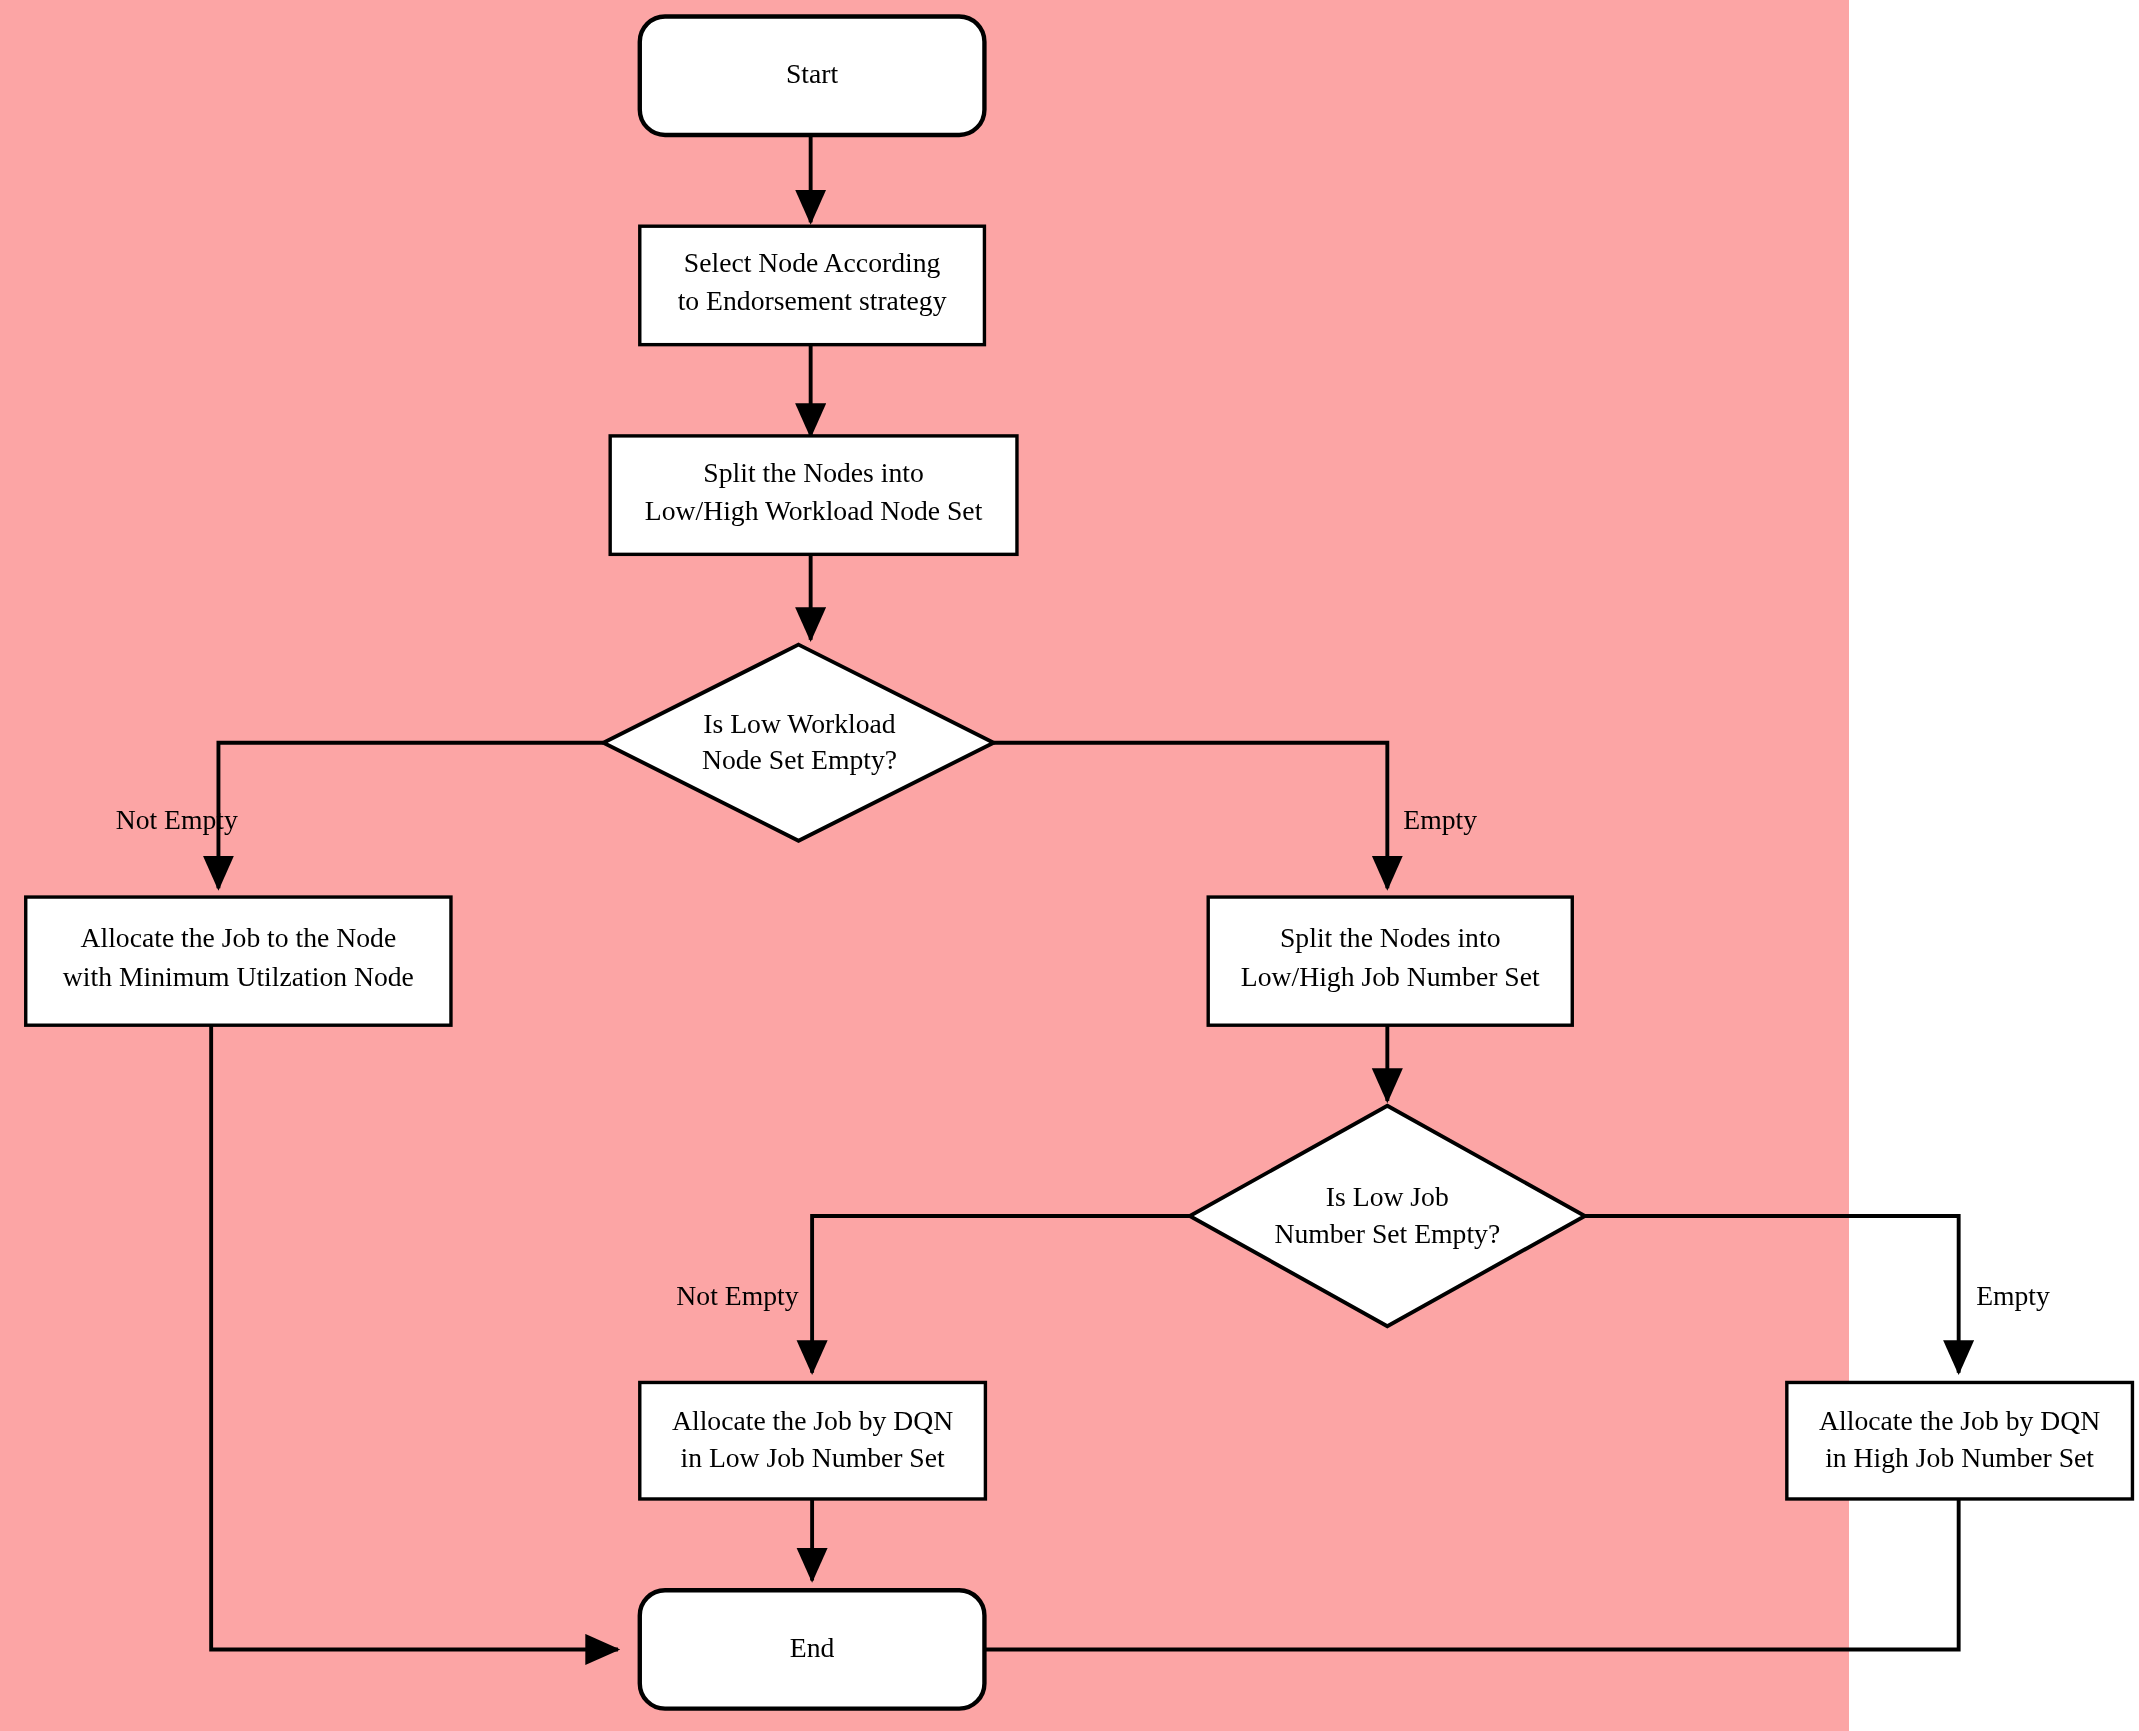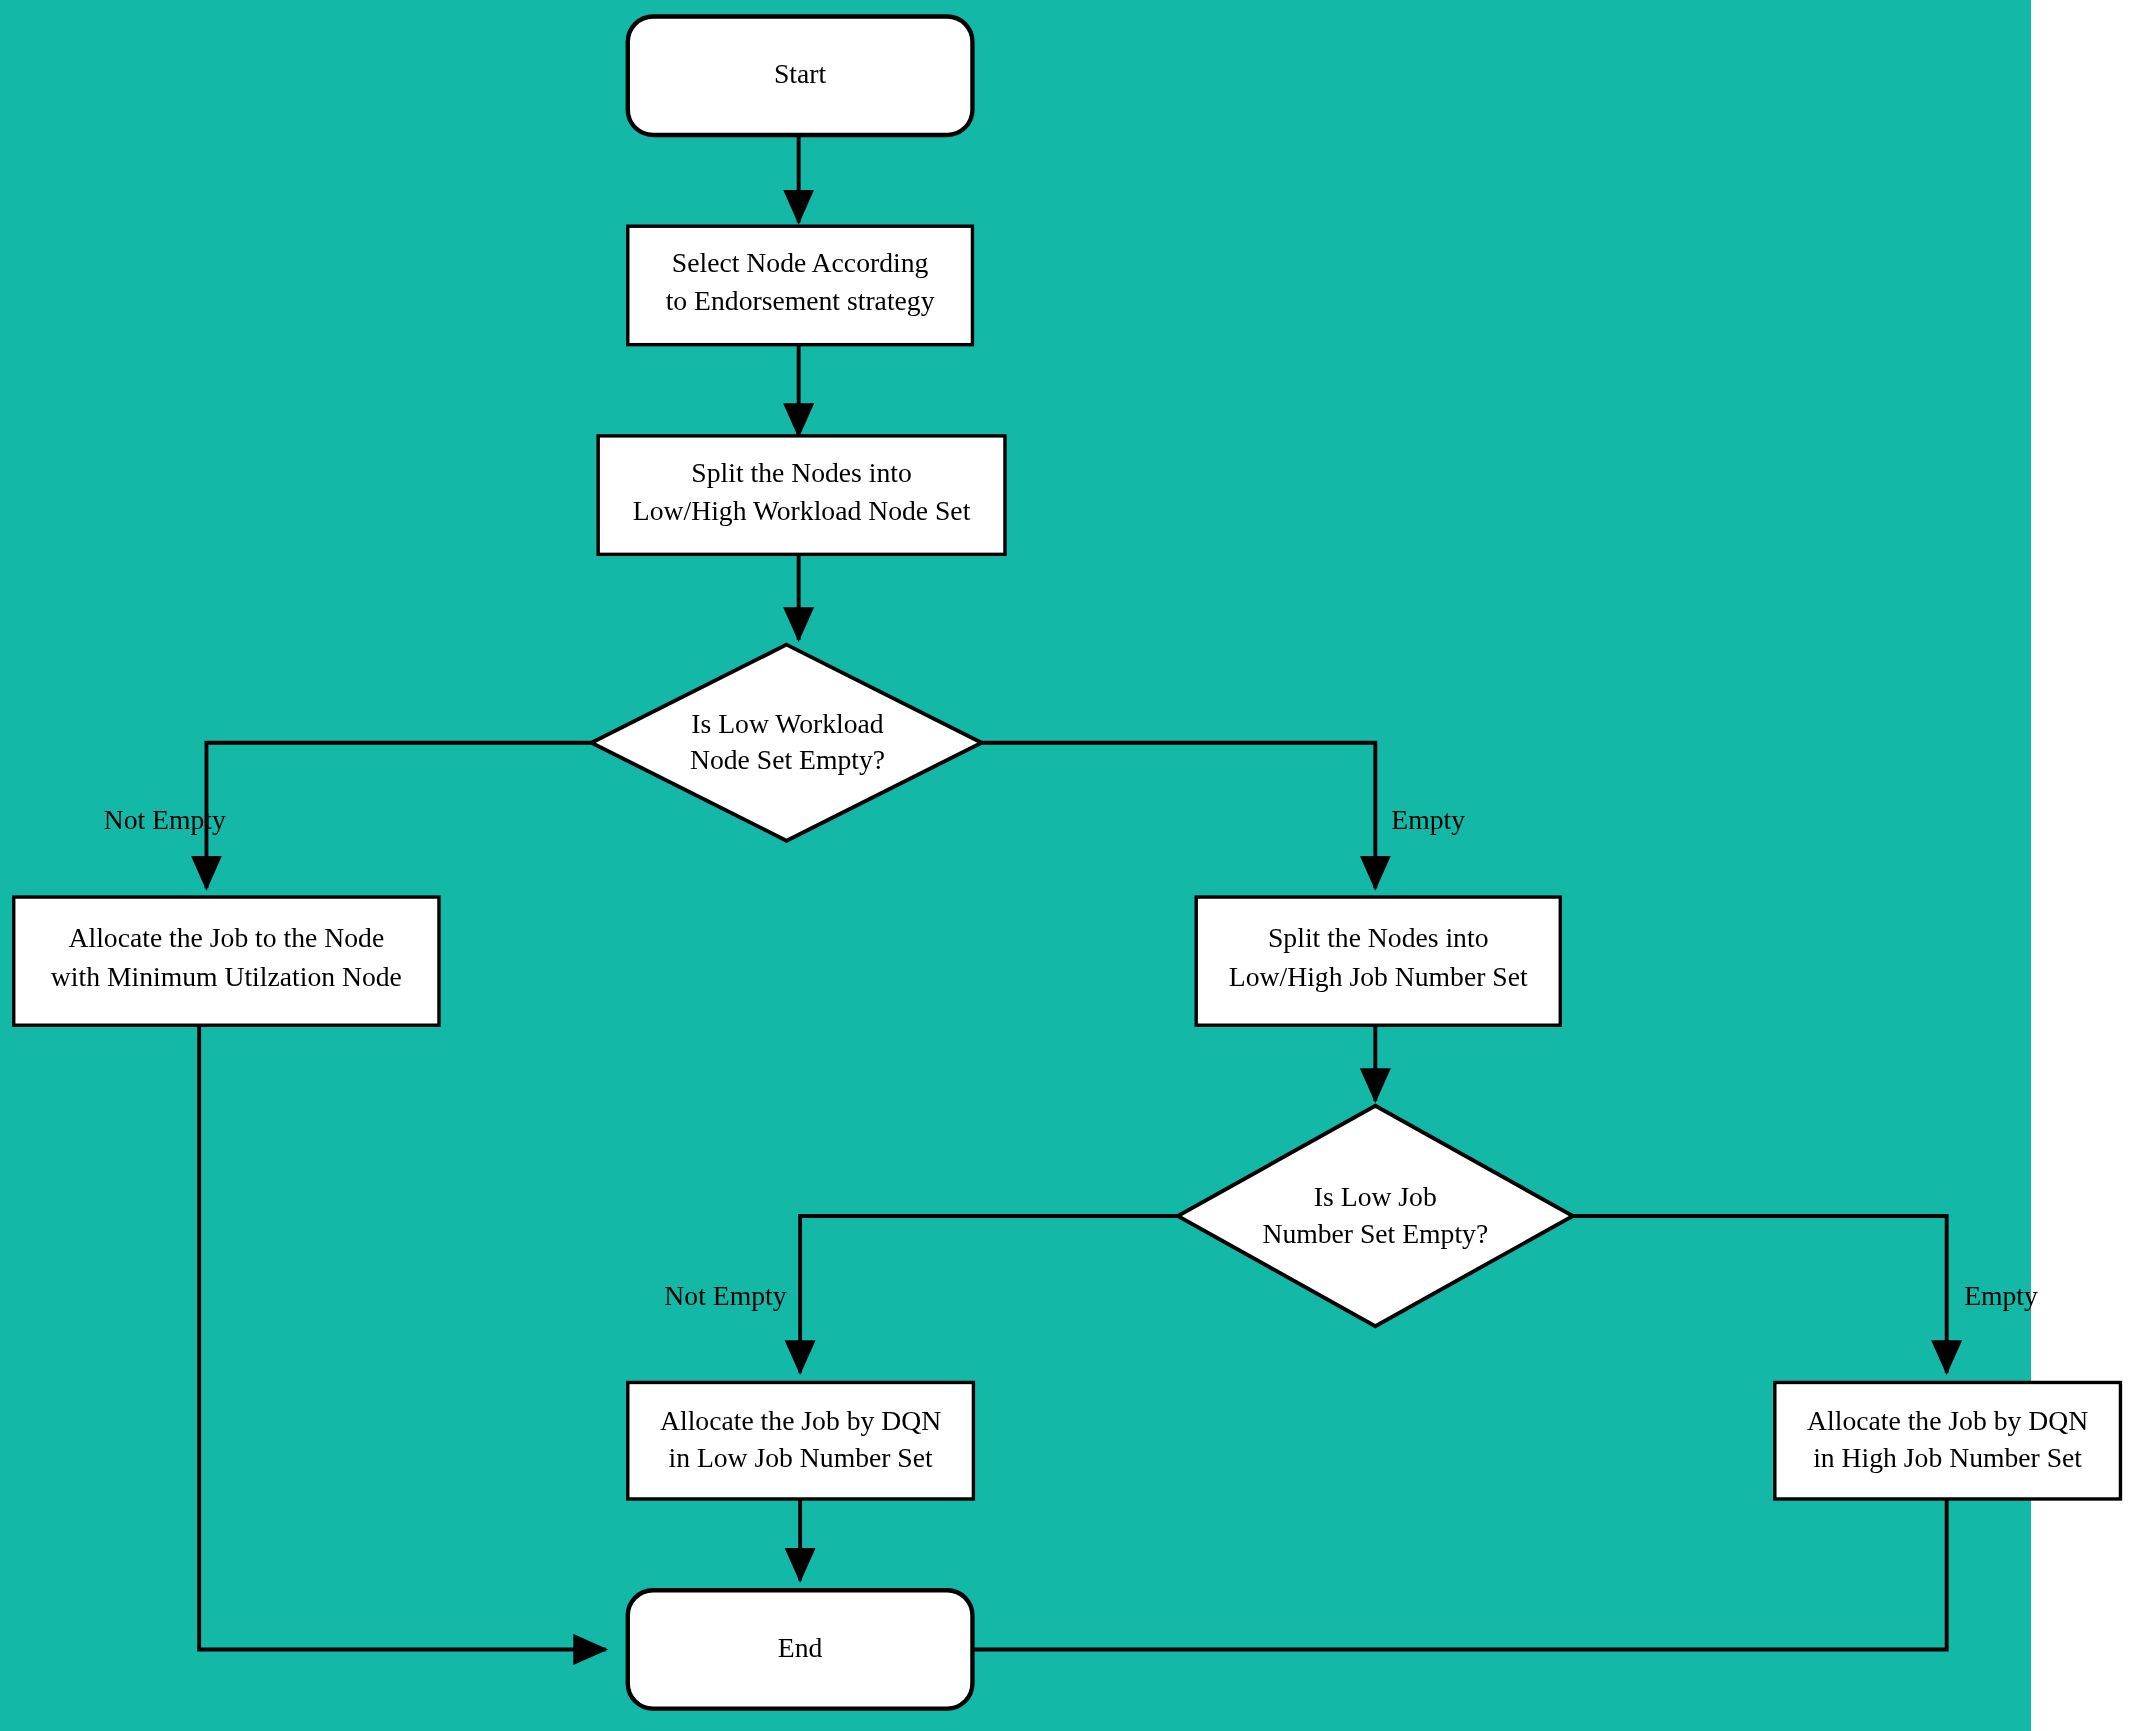--- a/index.html
+++ b/index.html
@@ -1,25 +1,26 @@
 <!DOCTYPE html>
 <html style="font-size:7.8px"><head>
 <meta charset="utf-8">
 <style>
   html, body {
     margin: 0;
     padding: 0;
     background: #ffffff;
   }
   #flowchart-root {
-    width: 2031px;
+    width: 1837px;
     height: 1731px;
     position: relative;
-    background: #14b8a6;
+    background: #fca5a5;
     font-family: "Liberation Serif", "DejaVu Serif", serif;
+    padding-left: 12px;
   }
   svg#flow-svg {
     display: block;
     width: 2140px;
     height: 1731px;
   }
   .node-shape {
     fill: #ffffff;
     stroke: #000000;
     stroke-width: 7;

